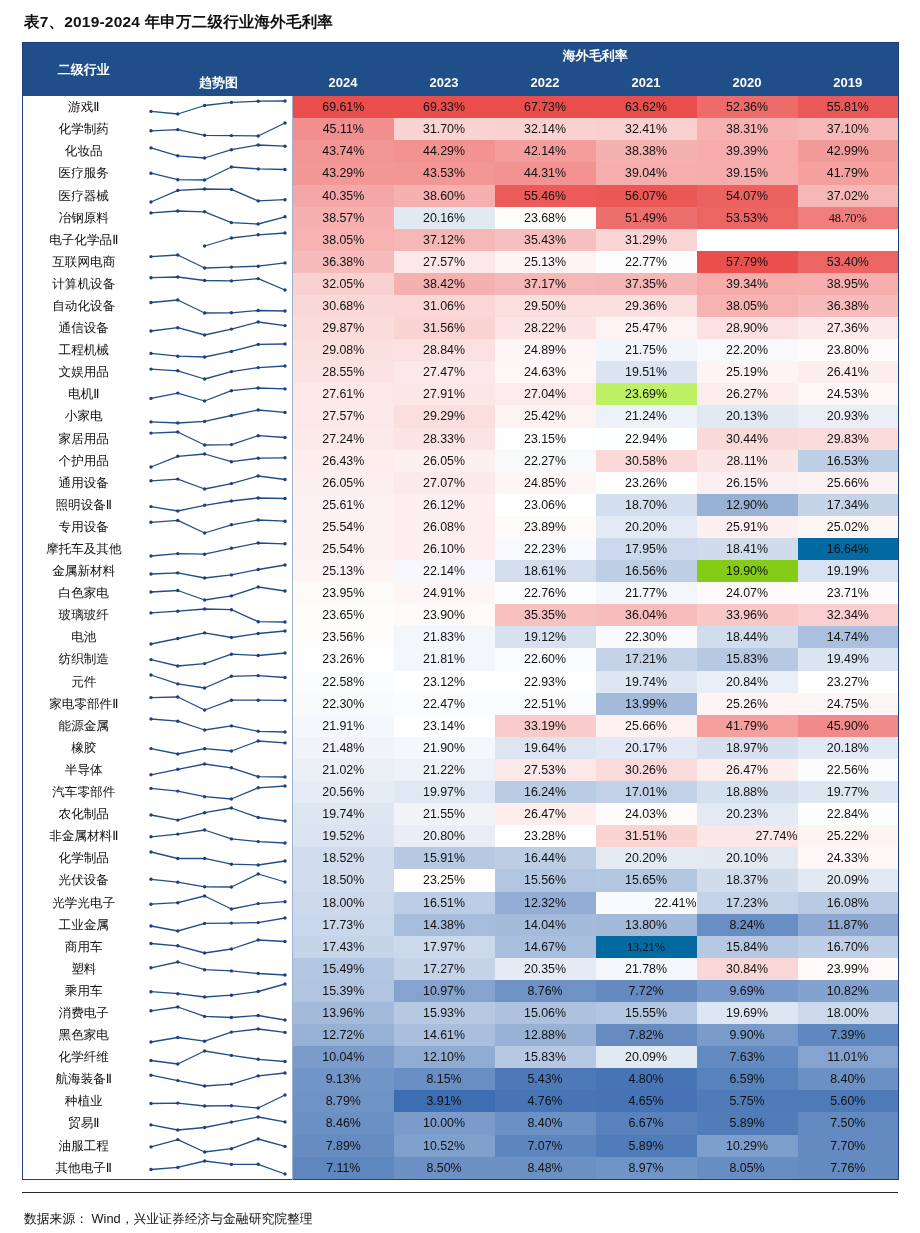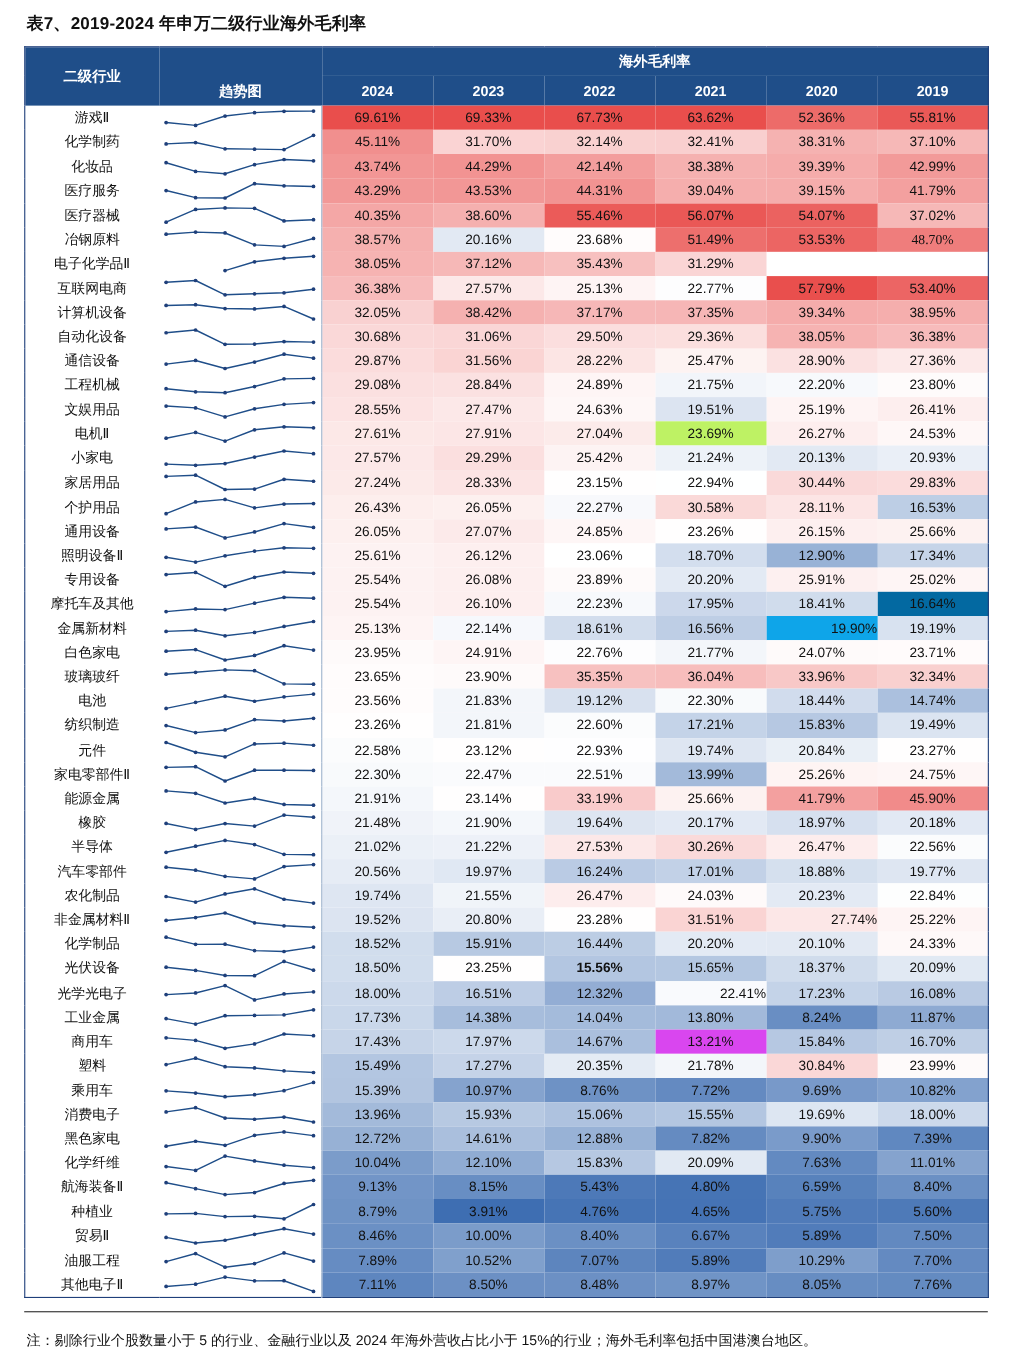--- a/index.html
+++ b/index.html
@@ -586,21 +586,21 @@
                 <circle cx="56.6" cy="16.0" r="1.7" fill="#1f3f7a"></circle>
                 <circle cx="83.4" cy="12.9" r="1.7" fill="#1f3f7a"></circle>
                 <circle cx="110.2" cy="7.5" r="1.7" fill="#1f3f7a"></circle>
                 <circle cx="137.0" cy="3.0" r="1.7" fill="#1f3f7a"></circle>
               </svg>
             </td>
             <td class="val" style="background: rgb(254, 244, 244);">25.13%</td>
             <td class="val" style="background: rgb(246, 248, 252);">22.14%</td>
             <td class="val" style="background: rgb(210, 221, 237);">18.61%</td>
             <td class="val" style="background: rgb(190, 206, 229);">16.56%</td>
-            <td class="val" style="background: #0ea5e9; text-align: right;">19.90%</td>
+            <td class="val" style="background: #84cc16;">19.90%</td>
             <td class="val" style="background: rgb(216, 226, 240);">19.19%</td>
           </tr>
           <tr>
             <td class="name">白色家电</td>
             <td class="trend sep-after-name">
               <svg width="140" height="19" viewBox="0 0 140 19">
                 <path d=" M 3.0 8.0 L 29.8 6.5 L 56.6 16.0 L 83.4 11.9 L 110.2 3.0 L 137.0 7.0" fill="none" stroke="#1f4e89" stroke-width="1.3" stroke-linejoin="round" stroke-linecap="round"></path>
                 <circle cx="3.0" cy="8.0" r="1.7" fill="#1f3f7a"></circle>
                 <circle cx="29.8" cy="6.5" r="1.7" fill="#1f3f7a"></circle>
                 <circle cx="56.6" cy="16.0" r="1.7" fill="#1f3f7a"></circle>
@@ -864,21 +864,21 @@
                 <circle cx="3.0" cy="8.3" r="1.7" fill="#1f3f7a"></circle>
                 <circle cx="29.8" cy="11.2" r="1.7" fill="#1f3f7a"></circle>
                 <circle cx="56.6" cy="15.8" r="1.7" fill="#1f3f7a"></circle>
                 <circle cx="83.4" cy="16.0" r="1.7" fill="#1f3f7a"></circle>
                 <circle cx="110.2" cy="3.0" r="1.7" fill="#1f3f7a"></circle>
                 <circle cx="137.0" cy="11.0" r="1.7" fill="#1f3f7a"></circle>
               </svg>
             </td>
             <td class="val" style="background: rgb(209, 221, 237);">18.50%</td>
             <td class="val" style="background: rgb(255, 254, 254);">23.25%</td>
-            <td class="val" style="background: rgb(179, 198, 225); font-weight: bold;">15.56%</td>
+            <td class="val" style="background: rgb(179, 198, 225);">15.56%</td>
             <td class="val" style="background: rgb(180, 199, 225);">15.65%</td>
             <td class="val" style="background: rgb(208, 220, 236);">18.37%</td>
             <td class="val" style="background: rgb(225, 233, 243);">20.09%</td>
           </tr>
           <tr>
             <td class="name">光学光电子</td>
             <td class="trend sep-after-name">
               <svg width="140" height="19" viewBox="0 0 140 19">
                 <path d=" M 3.0 11.2 L 29.8 9.7 L 56.6 3.0 L 83.4 16.0 L 110.2 10.6 L 137.0 8.7" fill="none" stroke="#1f4e89" stroke-width="1.3" stroke-linejoin="round" stroke-linecap="round"></path>
                 <circle cx="3.0" cy="11.2" r="1.7" fill="#1f3f7a"></circle>
@@ -925,21 +925,21 @@
                 <circle cx="29.8" cy="8.8" r="1.7" fill="#1f3f7a"></circle>
                 <circle cx="56.6" cy="16.0" r="1.7" fill="#1f3f7a"></circle>
                 <circle cx="83.4" cy="12.0" r="1.7" fill="#1f3f7a"></circle>
                 <circle cx="110.2" cy="3.0" r="1.7" fill="#1f3f7a"></circle>
                 <circle cx="137.0" cy="4.5" r="1.7" fill="#1f3f7a"></circle>
               </svg>
             </td>
             <td class="val" style="background: rgb(198, 212, 232);">17.43%</td>
             <td class="val" style="background: rgb(204, 217, 235);">17.97%</td>
             <td class="val" style="background: rgb(170, 191, 221);">14.67%</td>
-            <td class="val" style="background: #d946ef;">13.21%</td>
+            <td class="val" style="background: #0369a1; font-family: Liberation Serif, serif;">13.21%</td>
             <td class="val" style="background: rgb(182, 200, 226);">15.84%</td>
             <td class="val" style="background: rgb(191, 207, 229);">16.70%</td>
           </tr>
           <tr>
             <td class="name">塑料</td>
             <td class="trend sep-after-name">
               <svg width="140" height="19" viewBox="0 0 140 19">
                 <path d=" M 3.0 8.8 L 29.8 3.0 L 56.6 10.7 L 83.4 11.9 L 110.2 14.5 L 137.0 16.0" fill="none" stroke="#1f4e89" stroke-width="1.3" stroke-linejoin="round" stroke-linecap="round"></path>
                 <circle cx="3.0" cy="8.8" r="1.7" fill="#1f3f7a"></circle>
                 <circle cx="29.8" cy="3.0" r="1.7" fill="#1f3f7a"></circle>
@@ -1136,16 +1136,17 @@
             <td class="val" style="background: rgb(103, 141, 194);">8.05%</td>
             <td class="val" style="background: rgb(100, 139, 193);">7.76%</td>
           </tr>
         </tbody>
     </table>
   </div>
 
   <div class="hr-top"></div>
 
   <div class="footer">
+    <div class="line">数据来源：  Wind，兴业证券经济与金融研究院整理</div>
     <div class="line">注：剔除行业个股数量小于 5 的行业、金融行业以及 2024 年海外营收占比小于 15%的行业；海外毛利率包括中国港澳台地区。</div>
   </div>
 
 </div>
 
 </body></html>

